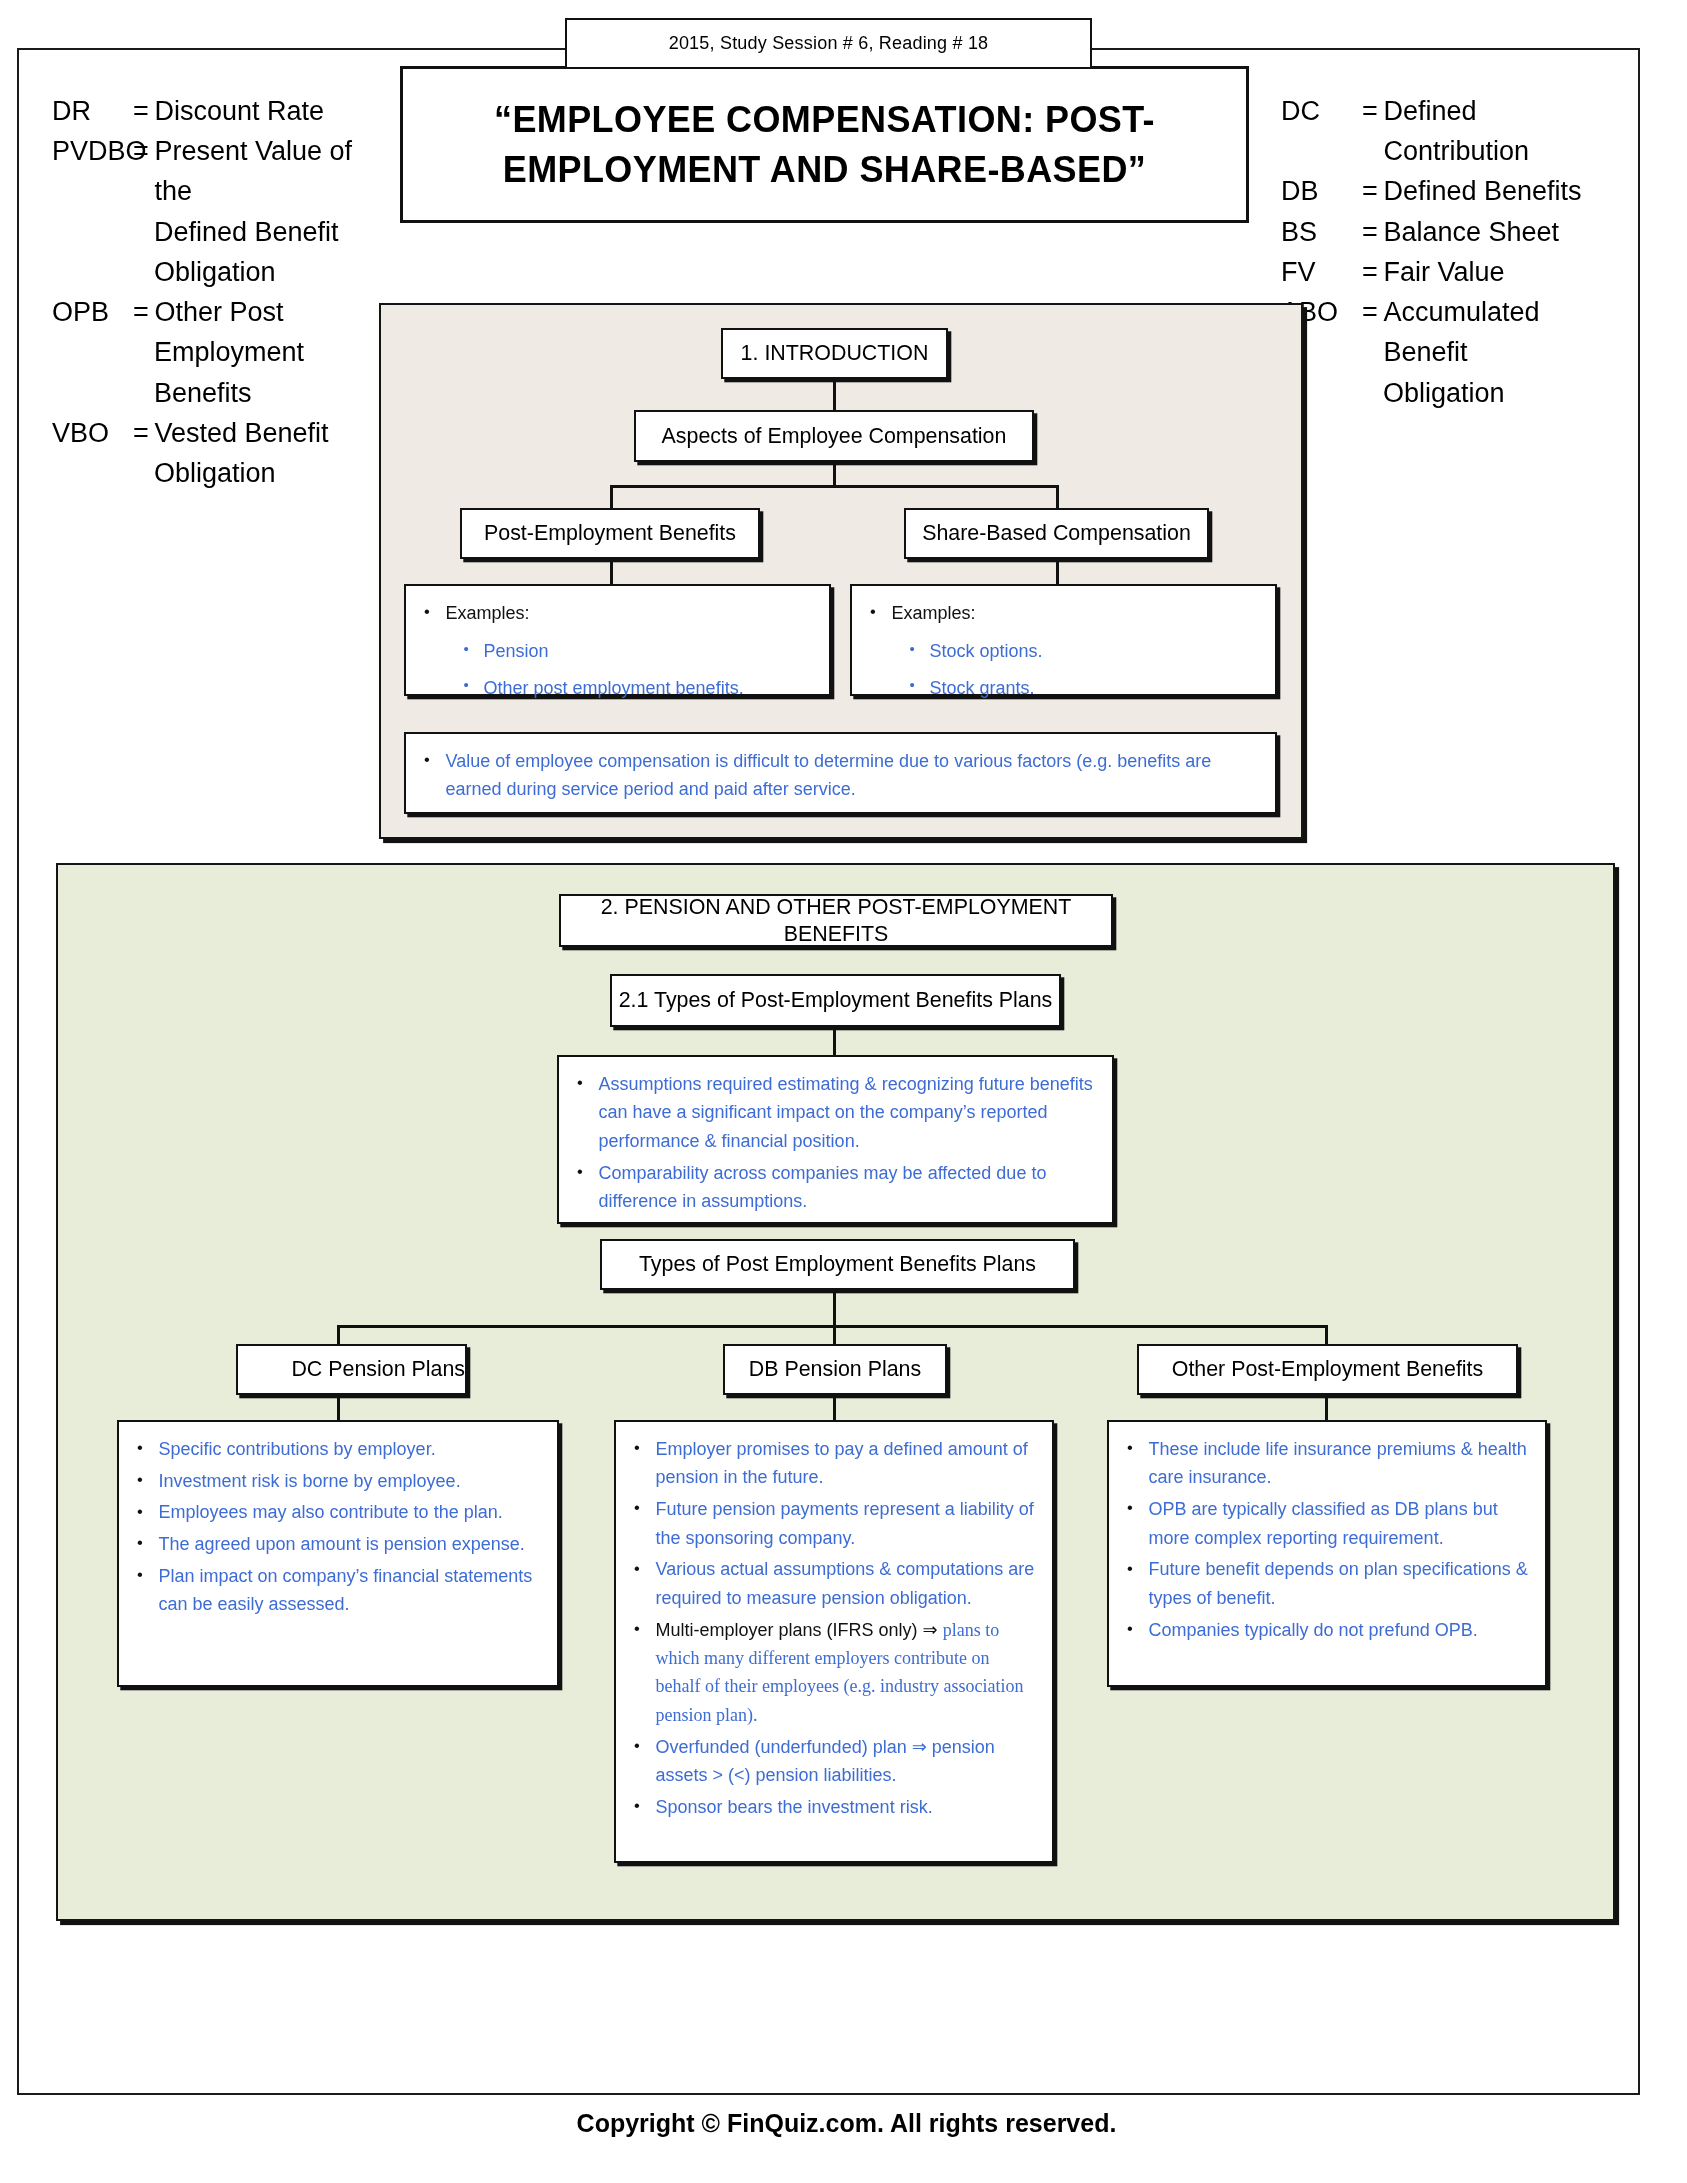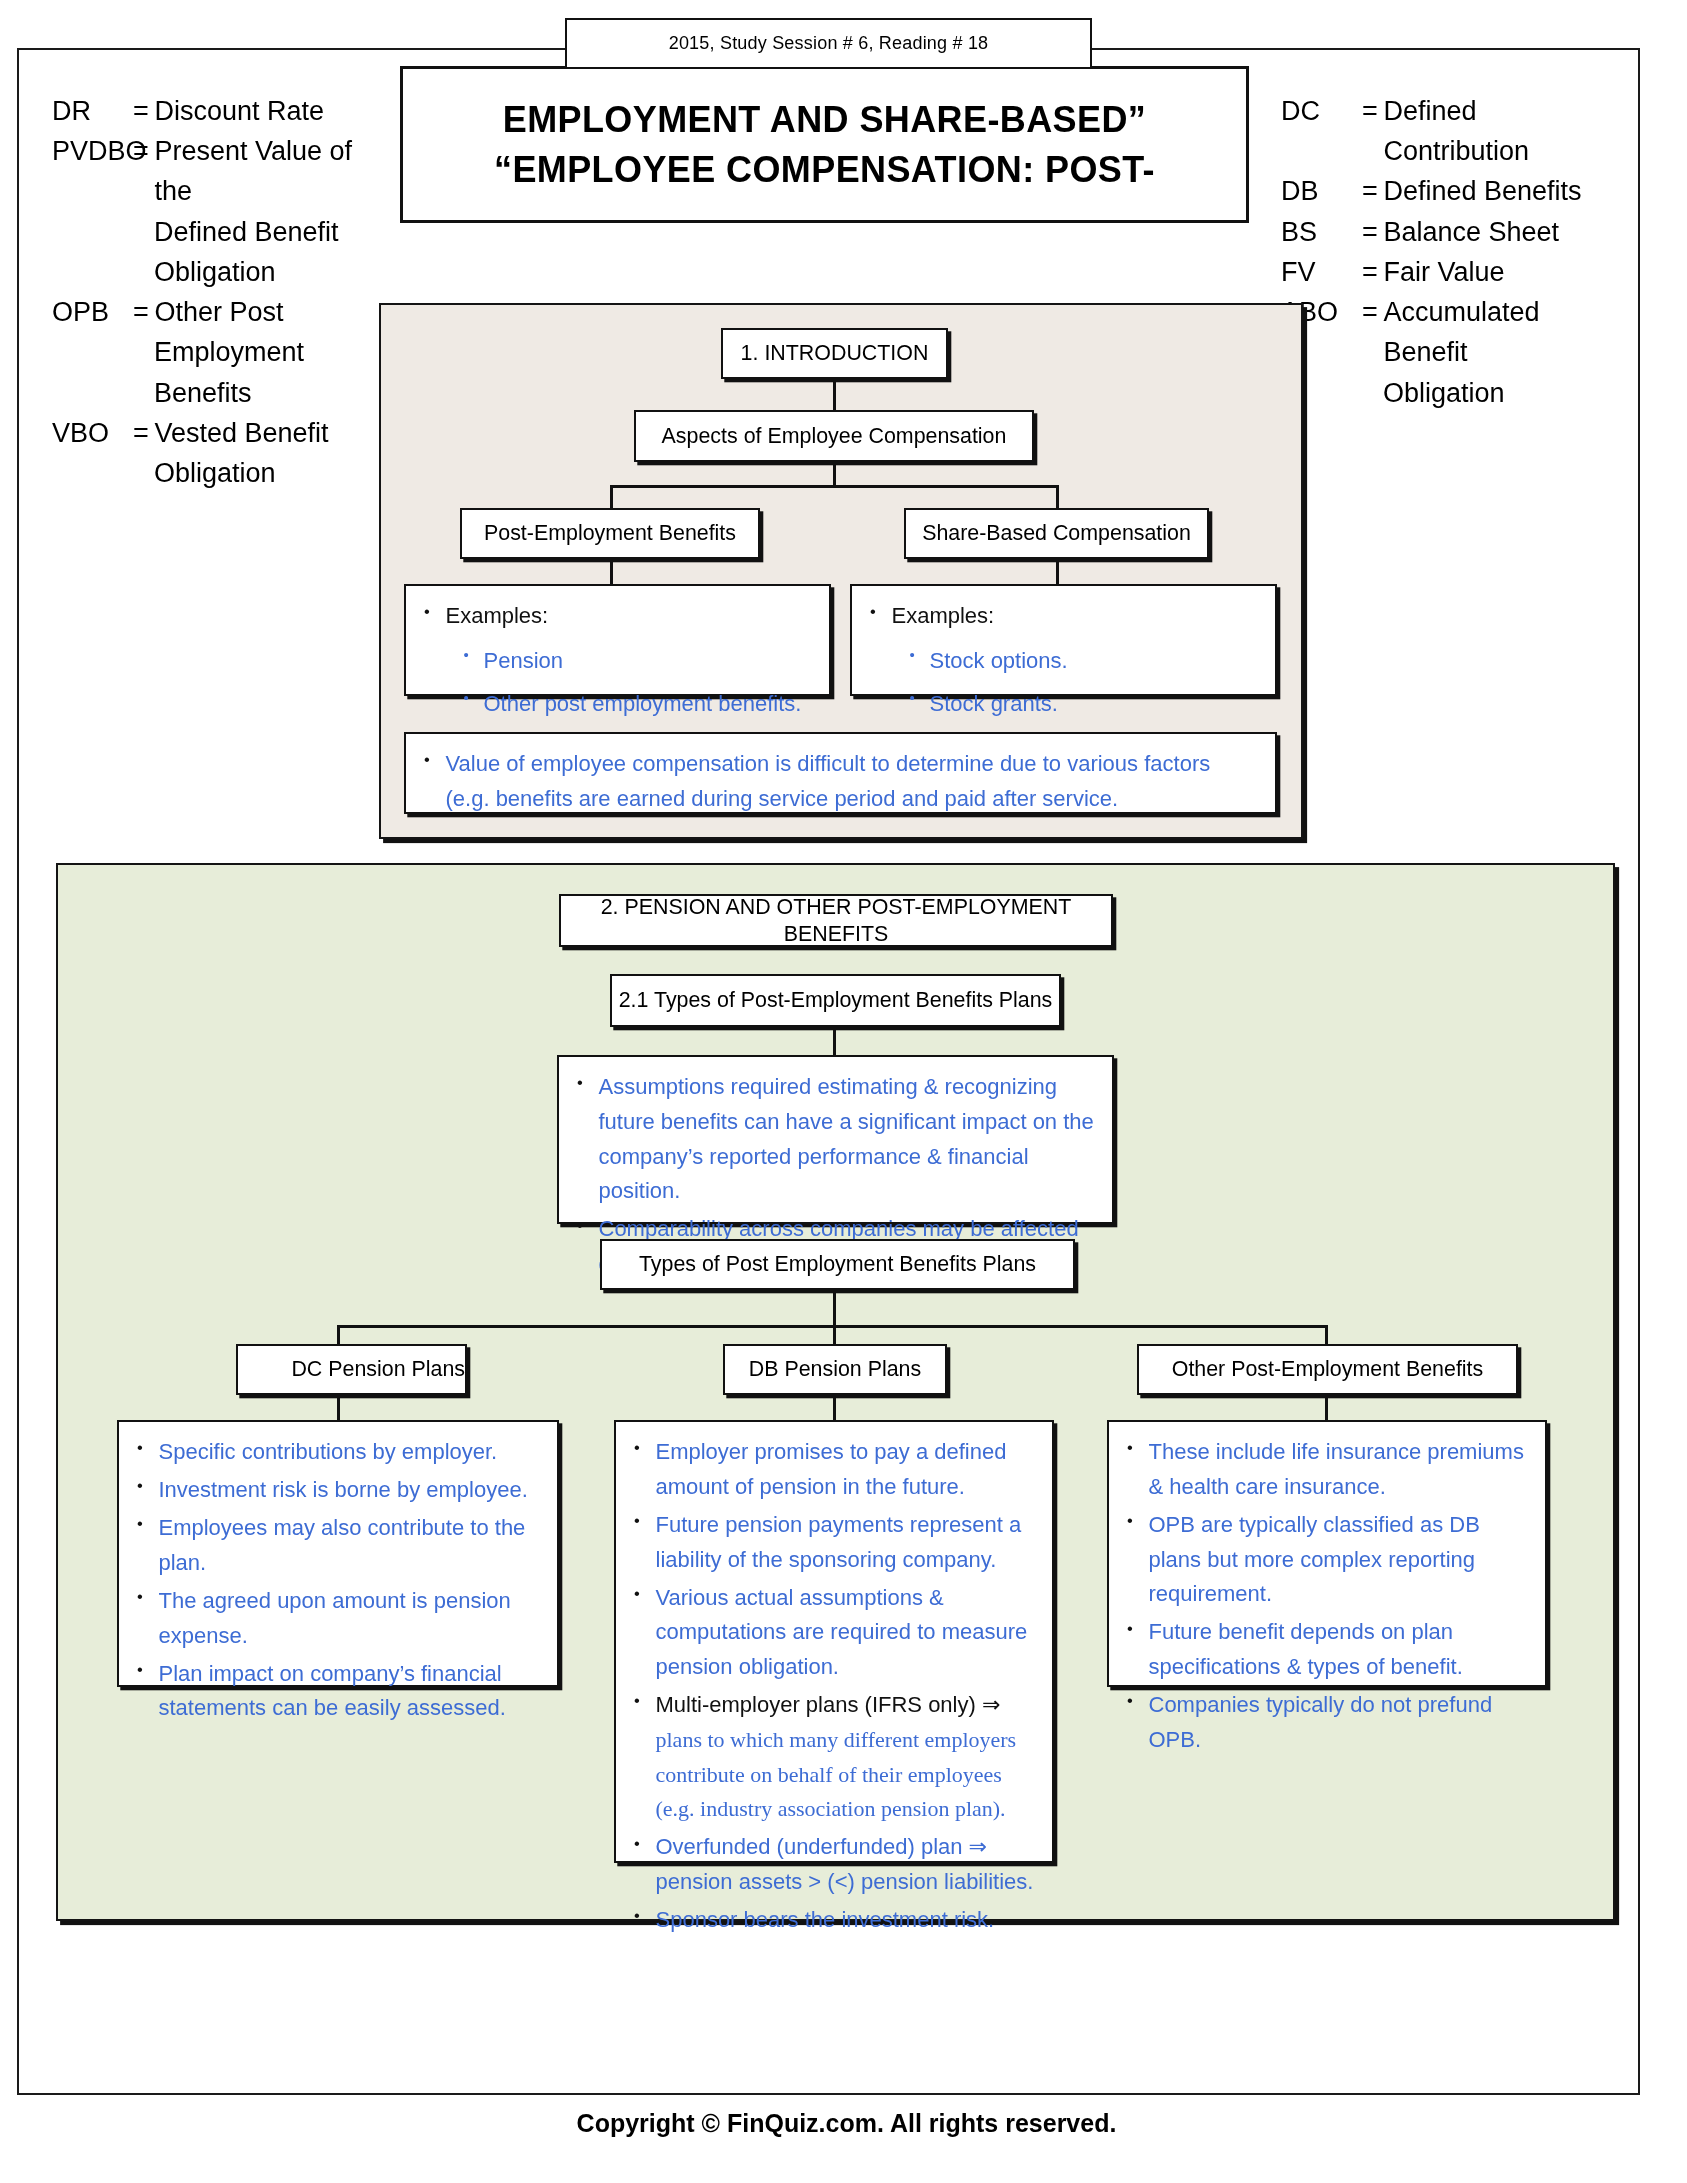--- a/index.html
+++ b/index.html
@@ -64,21 +64,21 @@
   .txtbox{
     position:absolute;background:#fff;border:2.5px solid #111;box-sizing:border-box;
     box-shadow:3.3px 3.3px 0 0 #111;
     padding:13px 15px 13px 11.5px;
   }
 
   
   ul.bl{list-style:none;margin:0;padding:0;}
   ul.bl li{
     position:relative;padding-left:28px;margin:0 0 3.3px 0;
-    font-size:22px;line-height:1.58;color:#3D6CD4;
+    font-size:18px;line-height:1.58;color:#3D6CD4;
   }
   ul.bl li::before{
     content:"\2022";position:absolute;left:6.6px;top:-0.8px;
     font-size:16.5px;color:#111;
   }
   ul.bl li.blk{color:#111;}
   ul.bl li.blk .cont-blue{color:#3D6CD4;font-family:Liberation Serif, serif;}
   ul.bl ul.sub{list-style:none;margin:10px 0 0 0;padding:0;}
   ul.bl ul.sub li{padding-left:38px;margin-bottom:8.2px;color:#3D6CD4;}
   ul.bl ul.sub li::before{content:"\2022";left:18px;font-size:15px;color:#3D6CD4;}
@@ -98,22 +98,22 @@
 </style>
 </head>
 <body>
 
 <div class="page-border"></div>
 
 <div class="session-box">
   <span>2015, Study Session # 6, Reading # 18</span>
 </div>
 <div class="title-box">
+  <div class="tline">“EMPLOYEE COMPENSATION: POST-</div>
   <div class="tline">EMPLOYMENT AND SHARE-BASED”</div>
-  <div class="tline">“EMPLOYEE COMPENSATION: POST-</div>
 </div>
 
 <div class="legend left" id="legend-left">
     <div class="row">
       <span class="abbr">DR</span>
       <span class="eq">=</span>
       <span class="def">Discount Rate</span>
     </div>
     <div class="row">
       <span class="abbr">PVDBO</span>

